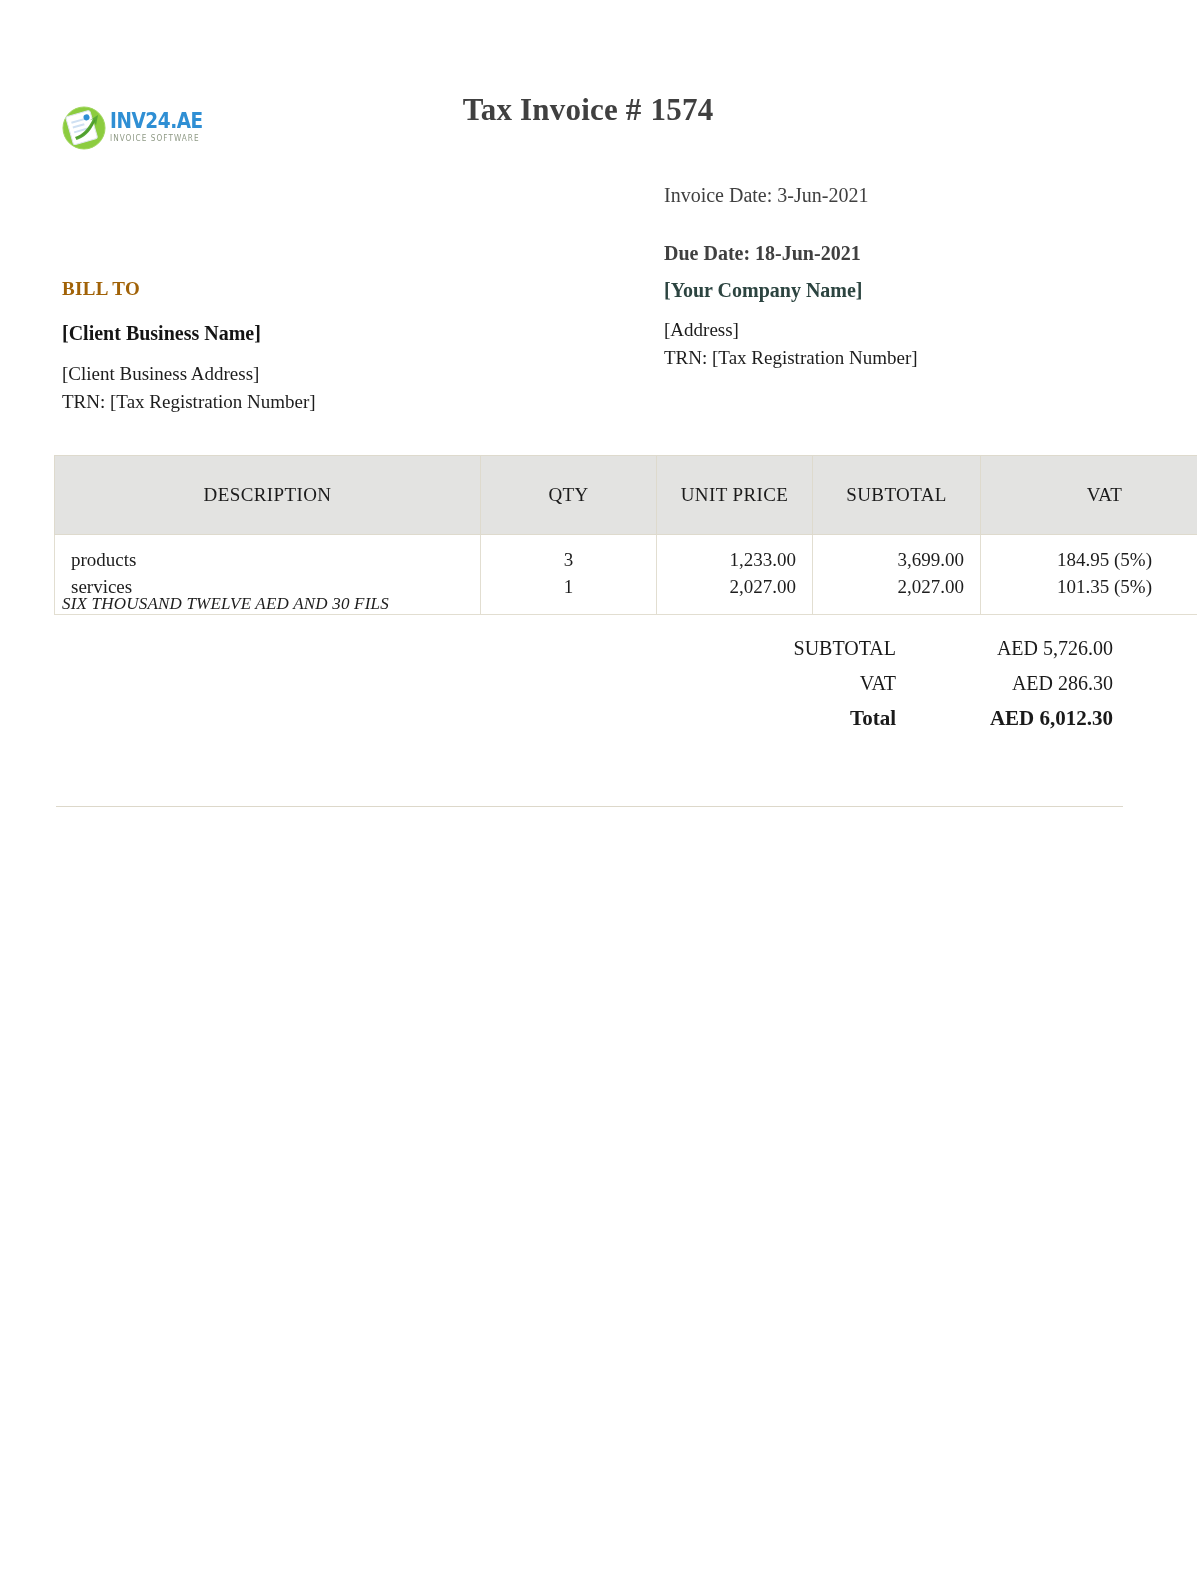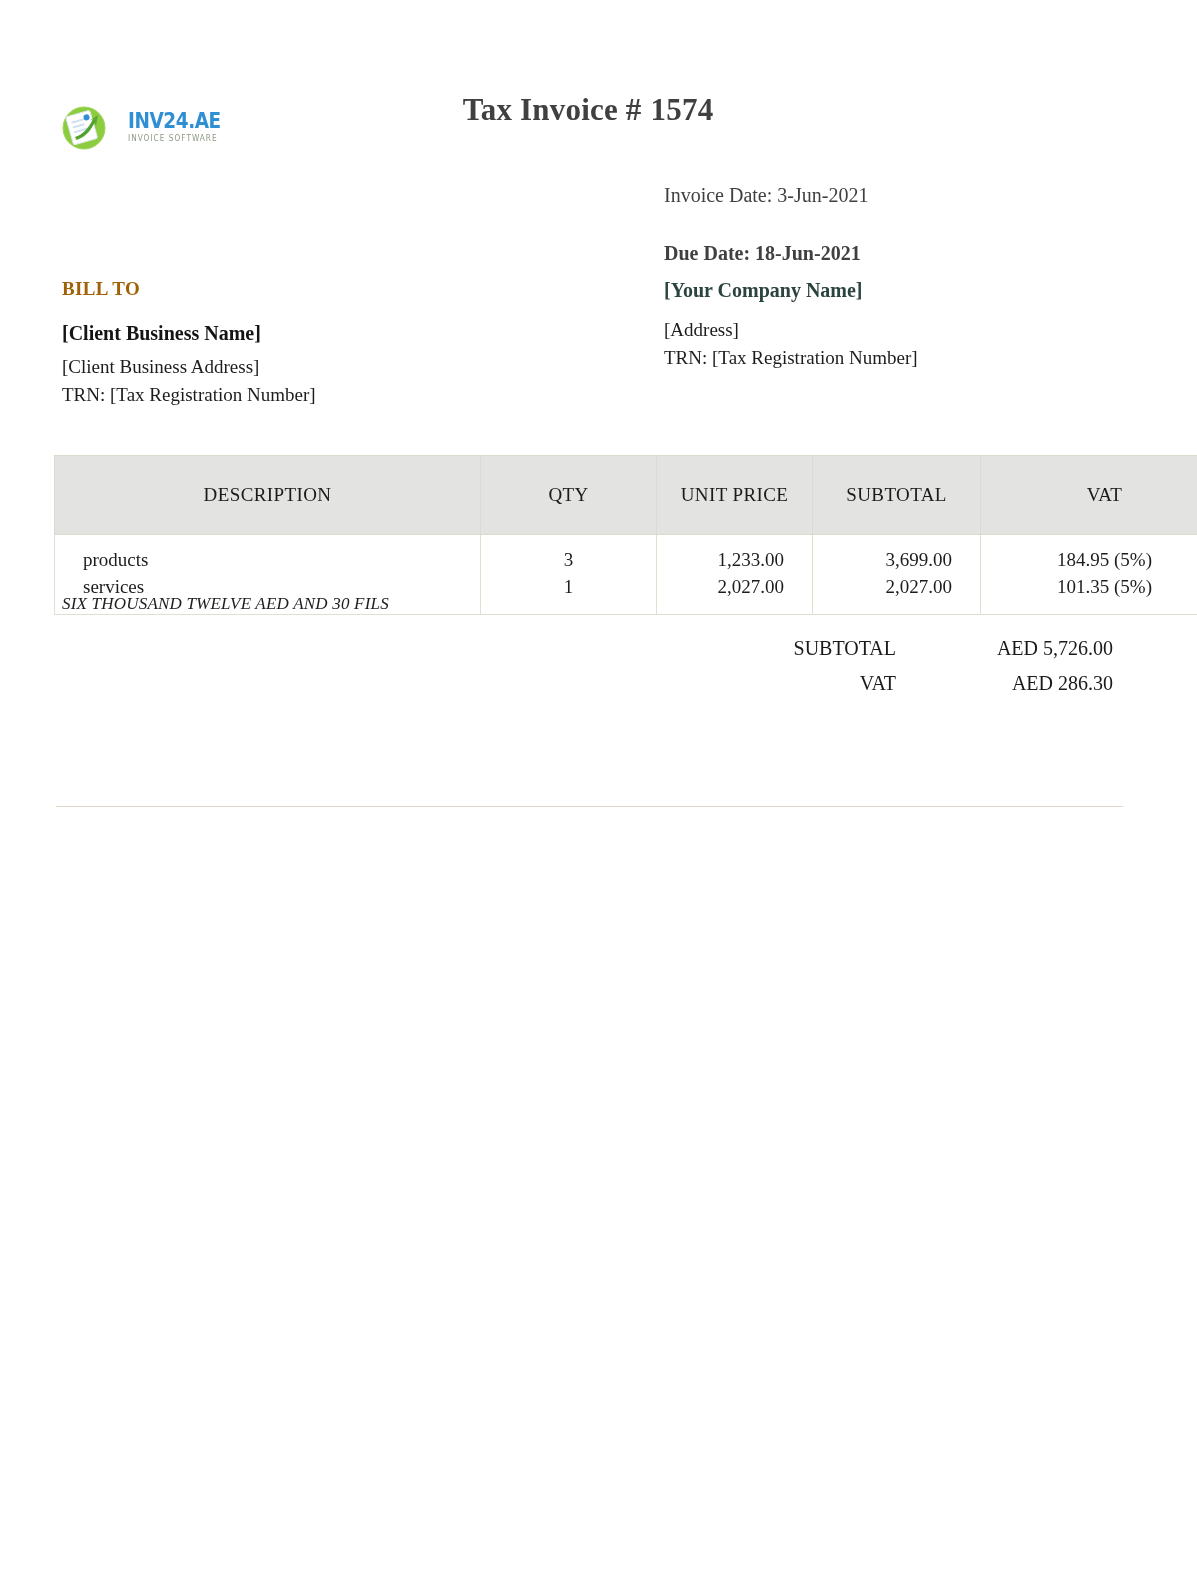--- a/index.html
+++ b/index.html
@@ -22,21 +22,21 @@
     background: #ffffff;
   }
 
   
   .logo-block {
     position: absolute;
     left: 60px;
     top: 104px;
     display: flex;
     align-items: center;
-    gap: 20px;
+    gap: 2px;
   }
   .logo-mark {
     width: 48px;
     height: 48px;
     position: relative;
     flex: 0 0 auto;
   }
   .logo-text-wrap {
     display: flex;
     flex-direction: column;
@@ -118,21 +118,21 @@
   .company-name {
     font-weight: bold;
     color: #2c4440;
     font-size: 20px;
     margin-bottom: 12px;
   }
   .party-name {
     font-weight: bold;
     font-size: 20px;
     color: #141414;
-    margin-bottom: 6px;
+    margin-bottom: 13px;
   }
   .party-line {
     font-size: 19px;
     color: #1d1d1d;
   }
 
   
   .items-table {
     position: absolute;
     left: 54px;
@@ -153,21 +153,21 @@
     text-align: center;
     letter-spacing: 0.4px;
   }
   .items-table th:first-child { border-left: 1px solid #dedacd; }
   .items-table th:last-child { border-right: 1px solid #dedacd; }
   .items-table td {
     border-left: 1px solid #e2ded1;
     border-bottom: 1px solid #e2ded1;
     font-size: 19px;
     color: #1d1d1d;
-    padding: 0 28px;
+    padding: 0 16px;
     vertical-align: top;
   }
   .items-table td:last-child { border-right: 1px solid #e2ded1; }
   .items-table tbody tr td { padding-top: 11px; padding-bottom: 14px; }
   .cell-stack div { line-height: 27px; }
   .ta-left   { text-align: left; }
   .ta-center { text-align: center; }
   .ta-right  { text-align: right; }
 
   .col-desc  { width: 405px; }
@@ -326,17 +326,21 @@
 
   <div class="totals">
     <div class="totals-row">
       <div class="totals-label">SUBTOTAL</div>
       <div class="totals-value">AED 5,726.00</div>
     </div>
     <div class="totals-row">
       <div class="totals-label">VAT</div>
       <div class="totals-value">AED 286.30</div>
     </div>
+    <div class="totals-row grand">
+      <div class="totals-label">Total</div>
+      <div class="totals-value">AED 6,012.30</div>
+    </div>
   </div>
 
   <div class="footer-rule"></div>
 
 </div>
 
 </body></html>

